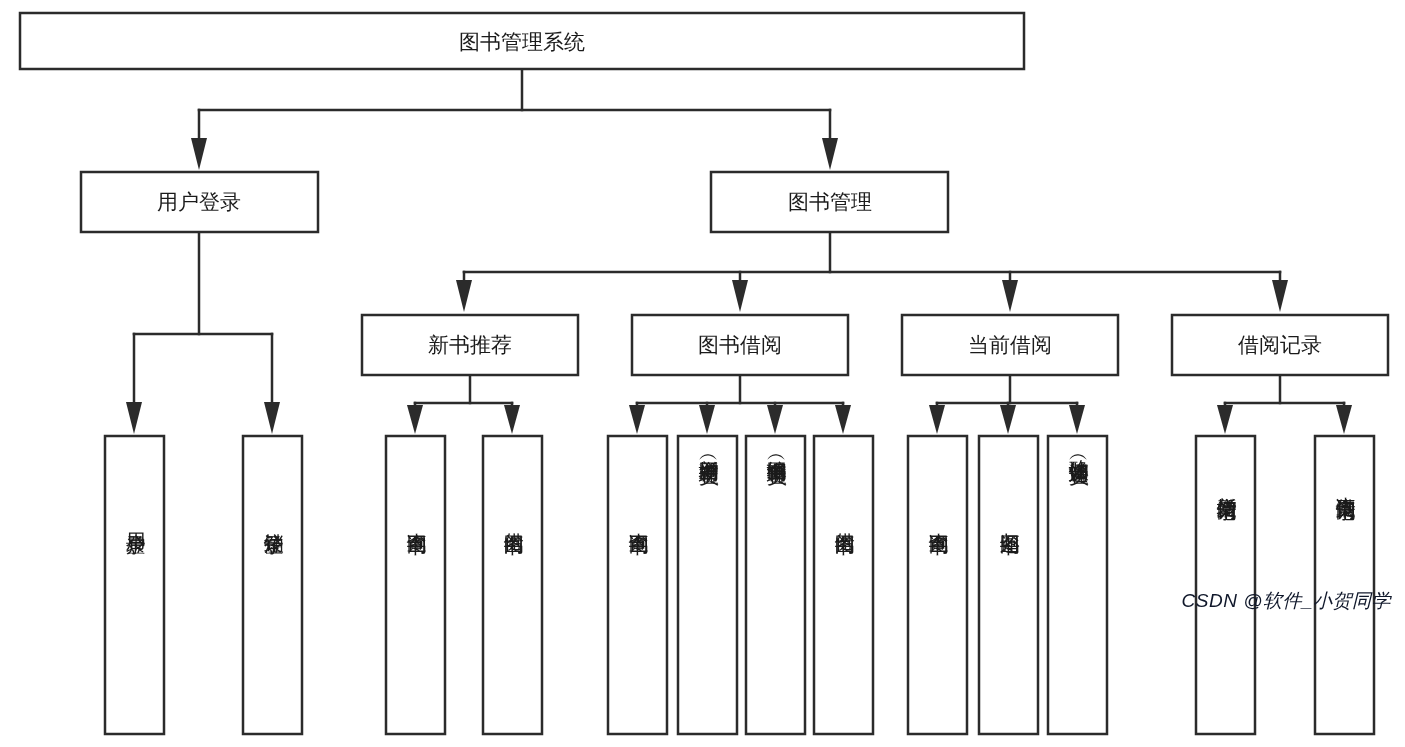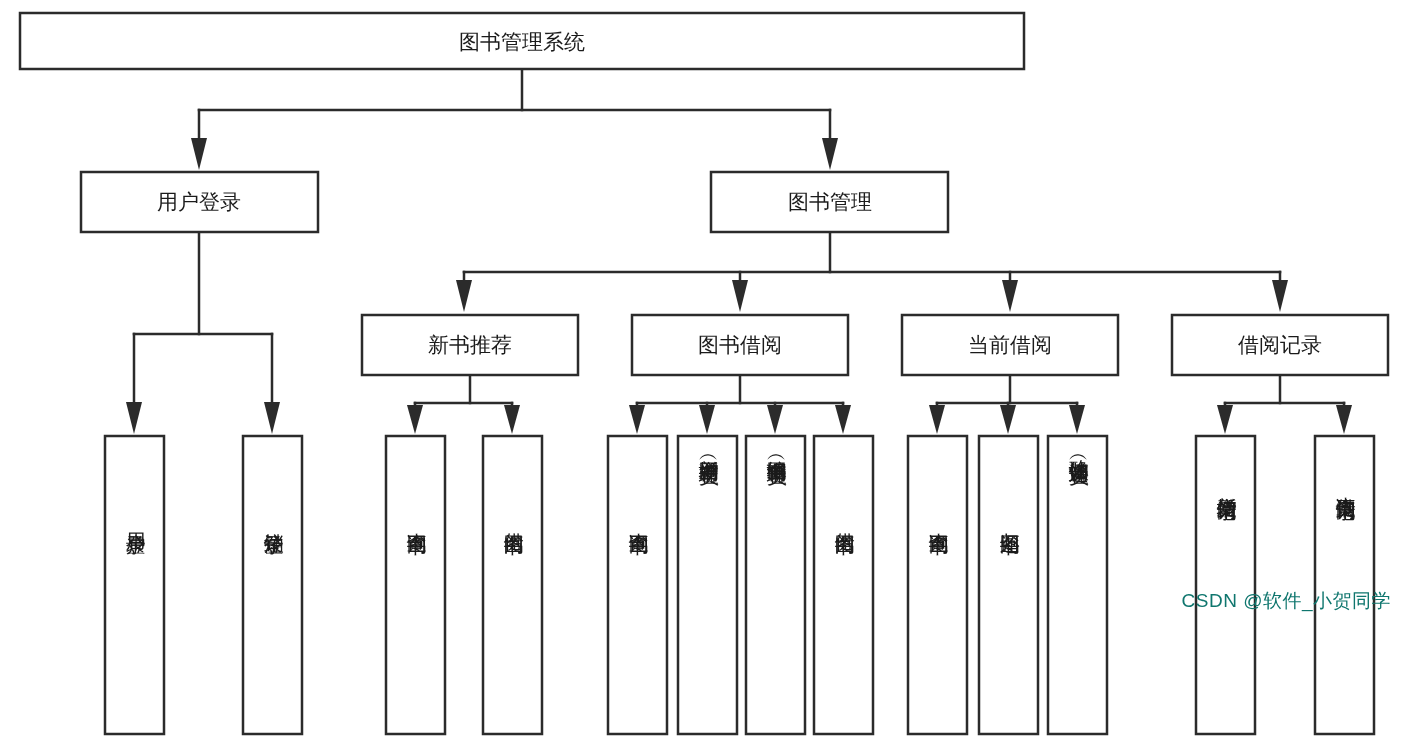--- a/index.html
+++ b/index.html
@@ -61,23 +61,24 @@
     white-space: nowrap;
     text-align: start;
     pointer-events: none;
   }
   .watermark {
     position: absolute;
     right: 14px;
     bottom: 6px;
     font-family: "Liberation Sans", "DejaVu Sans", sans-serif;
     font-size: 19px;
-    color: #0f766e;
+    color: #0f172a;
     white-space: nowrap;
     letter-spacing: 0.5px;
+    font-style: italic;
   }
 </style>
 </head>
 <body>
 
 <div id="diagram-root">
 
   <svg class="diagram-canvas" viewBox="0 0 1405 747" xmlns="http://www.w3.org/2000/svg">
 
     <g>

